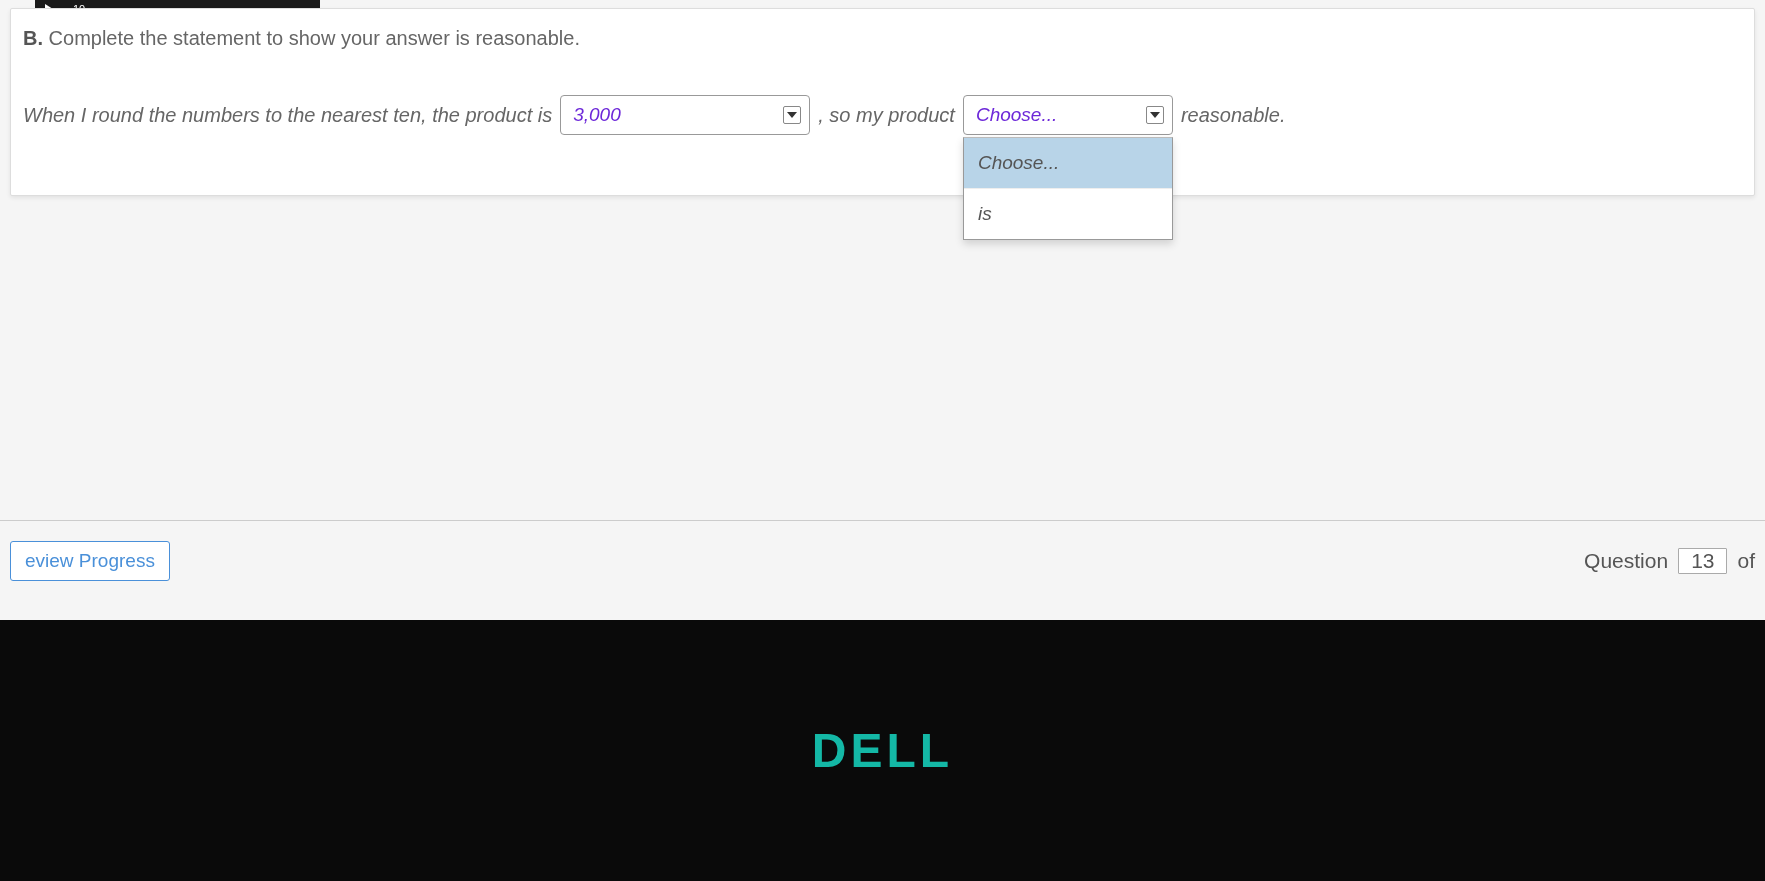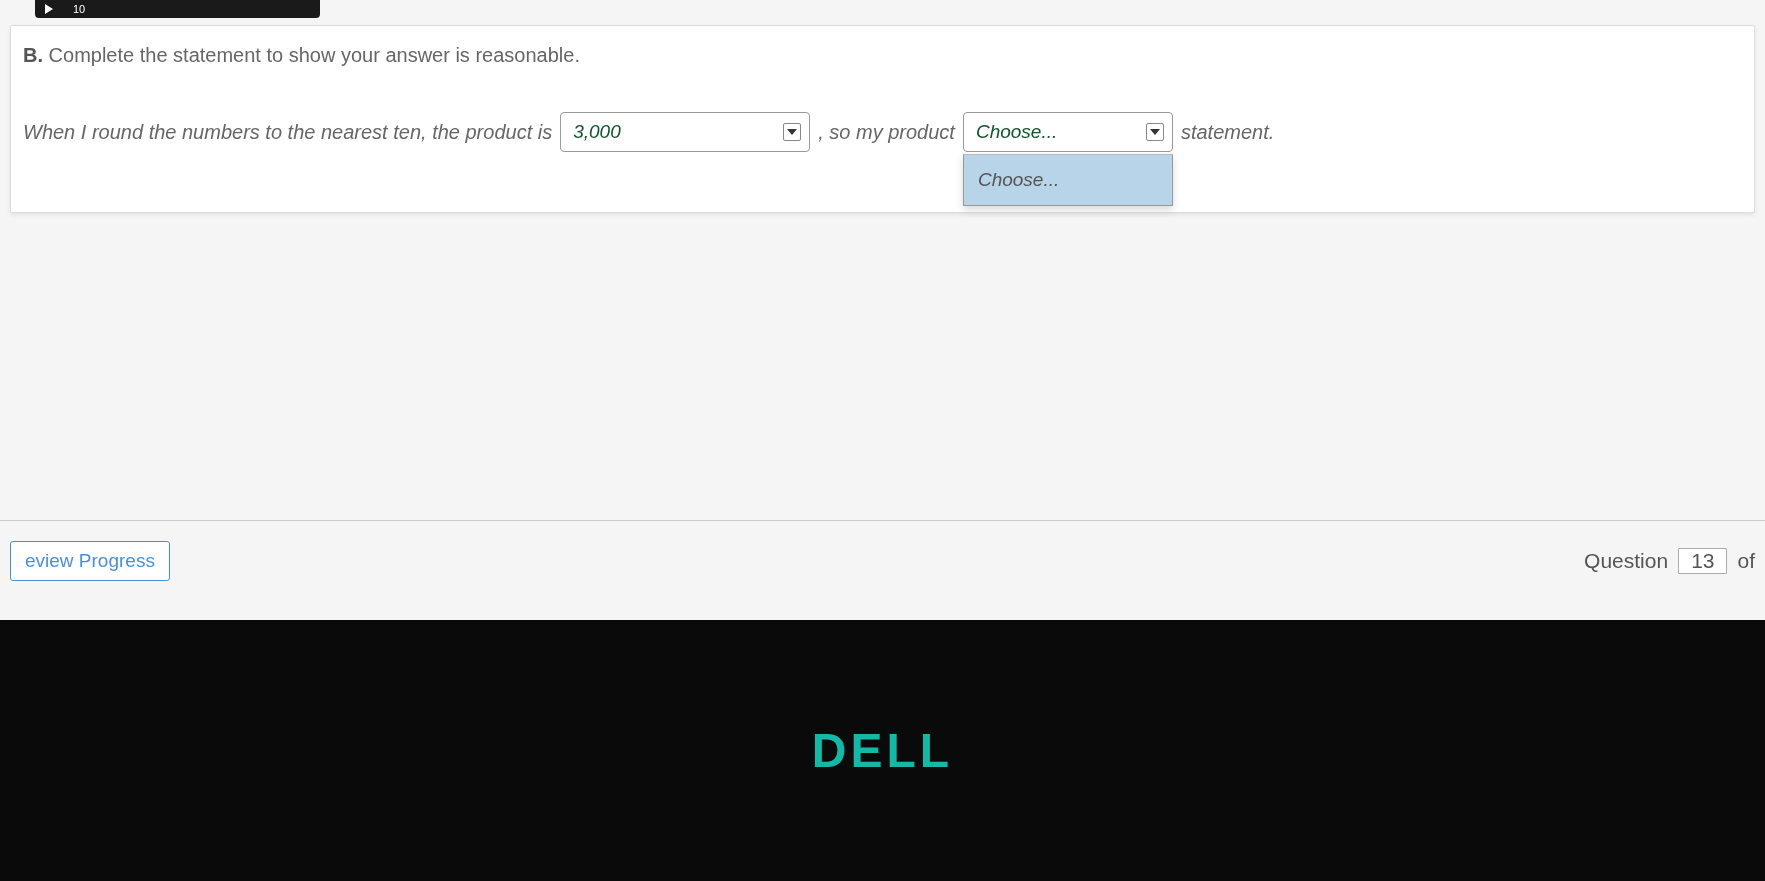--- a/index.html
+++ b/index.html
@@ -32,21 +32,21 @@
     .video-thumb .play-icon {
       width: 0;
       height: 0;
       border-left: 8px solid #fff;
       border-top: 5px solid transparent;
       border-bottom: 5px solid transparent;
       margin-right: 20px;
     }
     .question-card {
       position: absolute;
-      top: 25px;
+      top: 8px;
       left: 10px;
       right: 10px;
       background: #ffffff;
       border: 1px solid #ddd;
       border-radius: 2px;
       padding: 18px 12px 60px 12px;
       box-shadow: 0 2px 4px rgba(0,0,0,0.08);
     }
     .instruction {
       color: #666;
@@ -69,21 +69,21 @@
     .select-wrap {
       position: relative;
       display: inline-block;
     }
     .select-box {
       border: 1px solid #999;
       border-radius: 4px;
       background: #fff;
       padding: 8px 34px 8px 12px;
       font-size: 19px;
-      color: #14532d;
+      color: #6d28d9;
       min-width: 250px;
       cursor: pointer;
       position: relative;
       display: flex;
       align-items: center;
     }
     .select-box.wide {
       min-width: 210px;
     }
     .chevron {
@@ -214,24 +214,25 @@
 
     <span>, so my product</span>
 
     <span class="select-wrap">
       <span class="select-box wide">
         <span>Choose...</span>
         <span class="chevron"></span>
       </span>
       <div class="dropdown-list">
         <div class="dropdown-item highlighted">Choose...</div>
+        <div class="dropdown-item">is</div>
       </div>
     </span>
 
-    <span>statement.</span>
+    <span>reasonable.</span>
   </div>
 </div>
 
 <div class="footer-bar">
   <button class="review-btn">eview Progress</button>
   <div class="question-nav">
     <span>Question</span>
     <span class="q-num-box">13</span>
     <span>of</span>
   </div>

